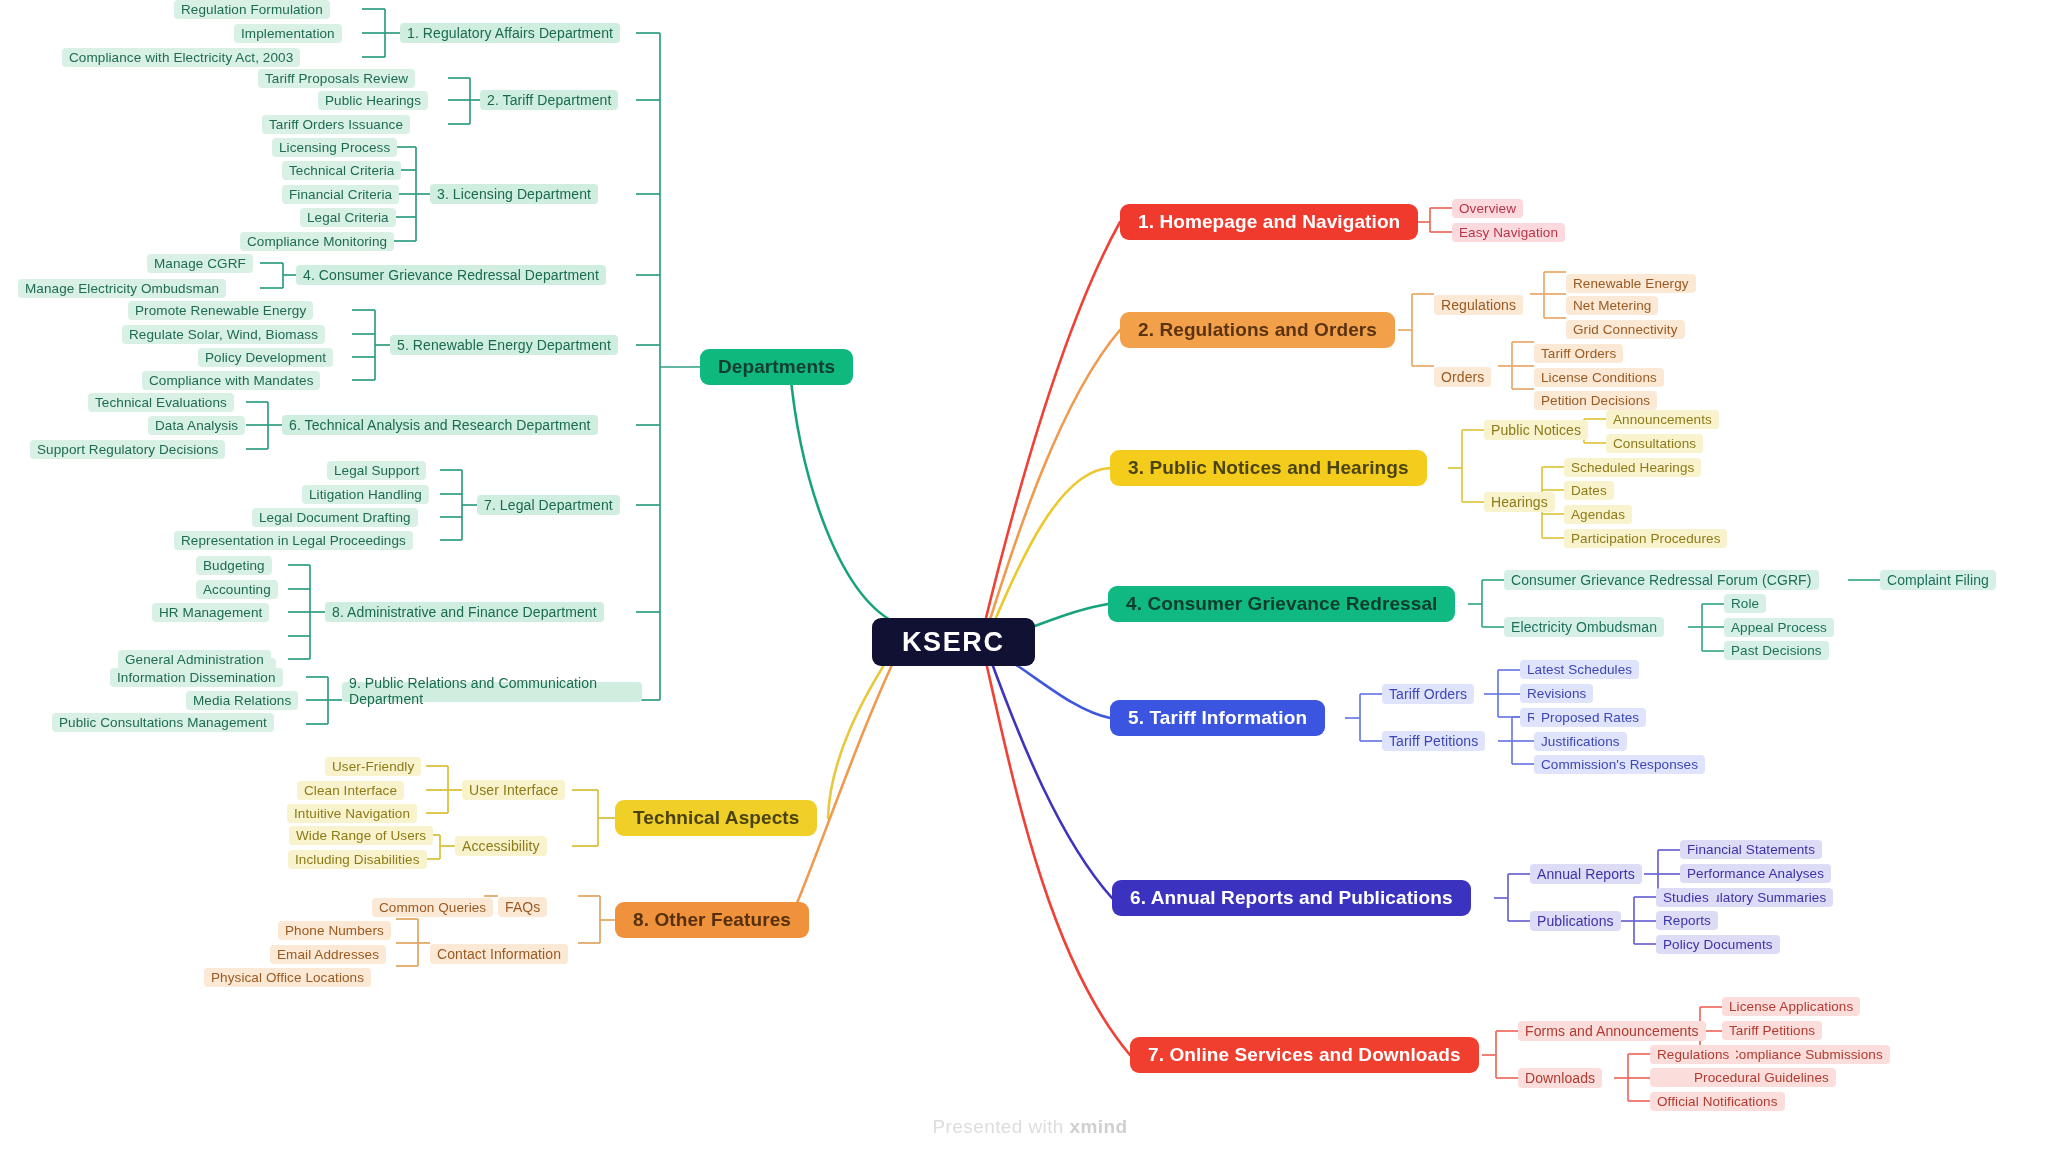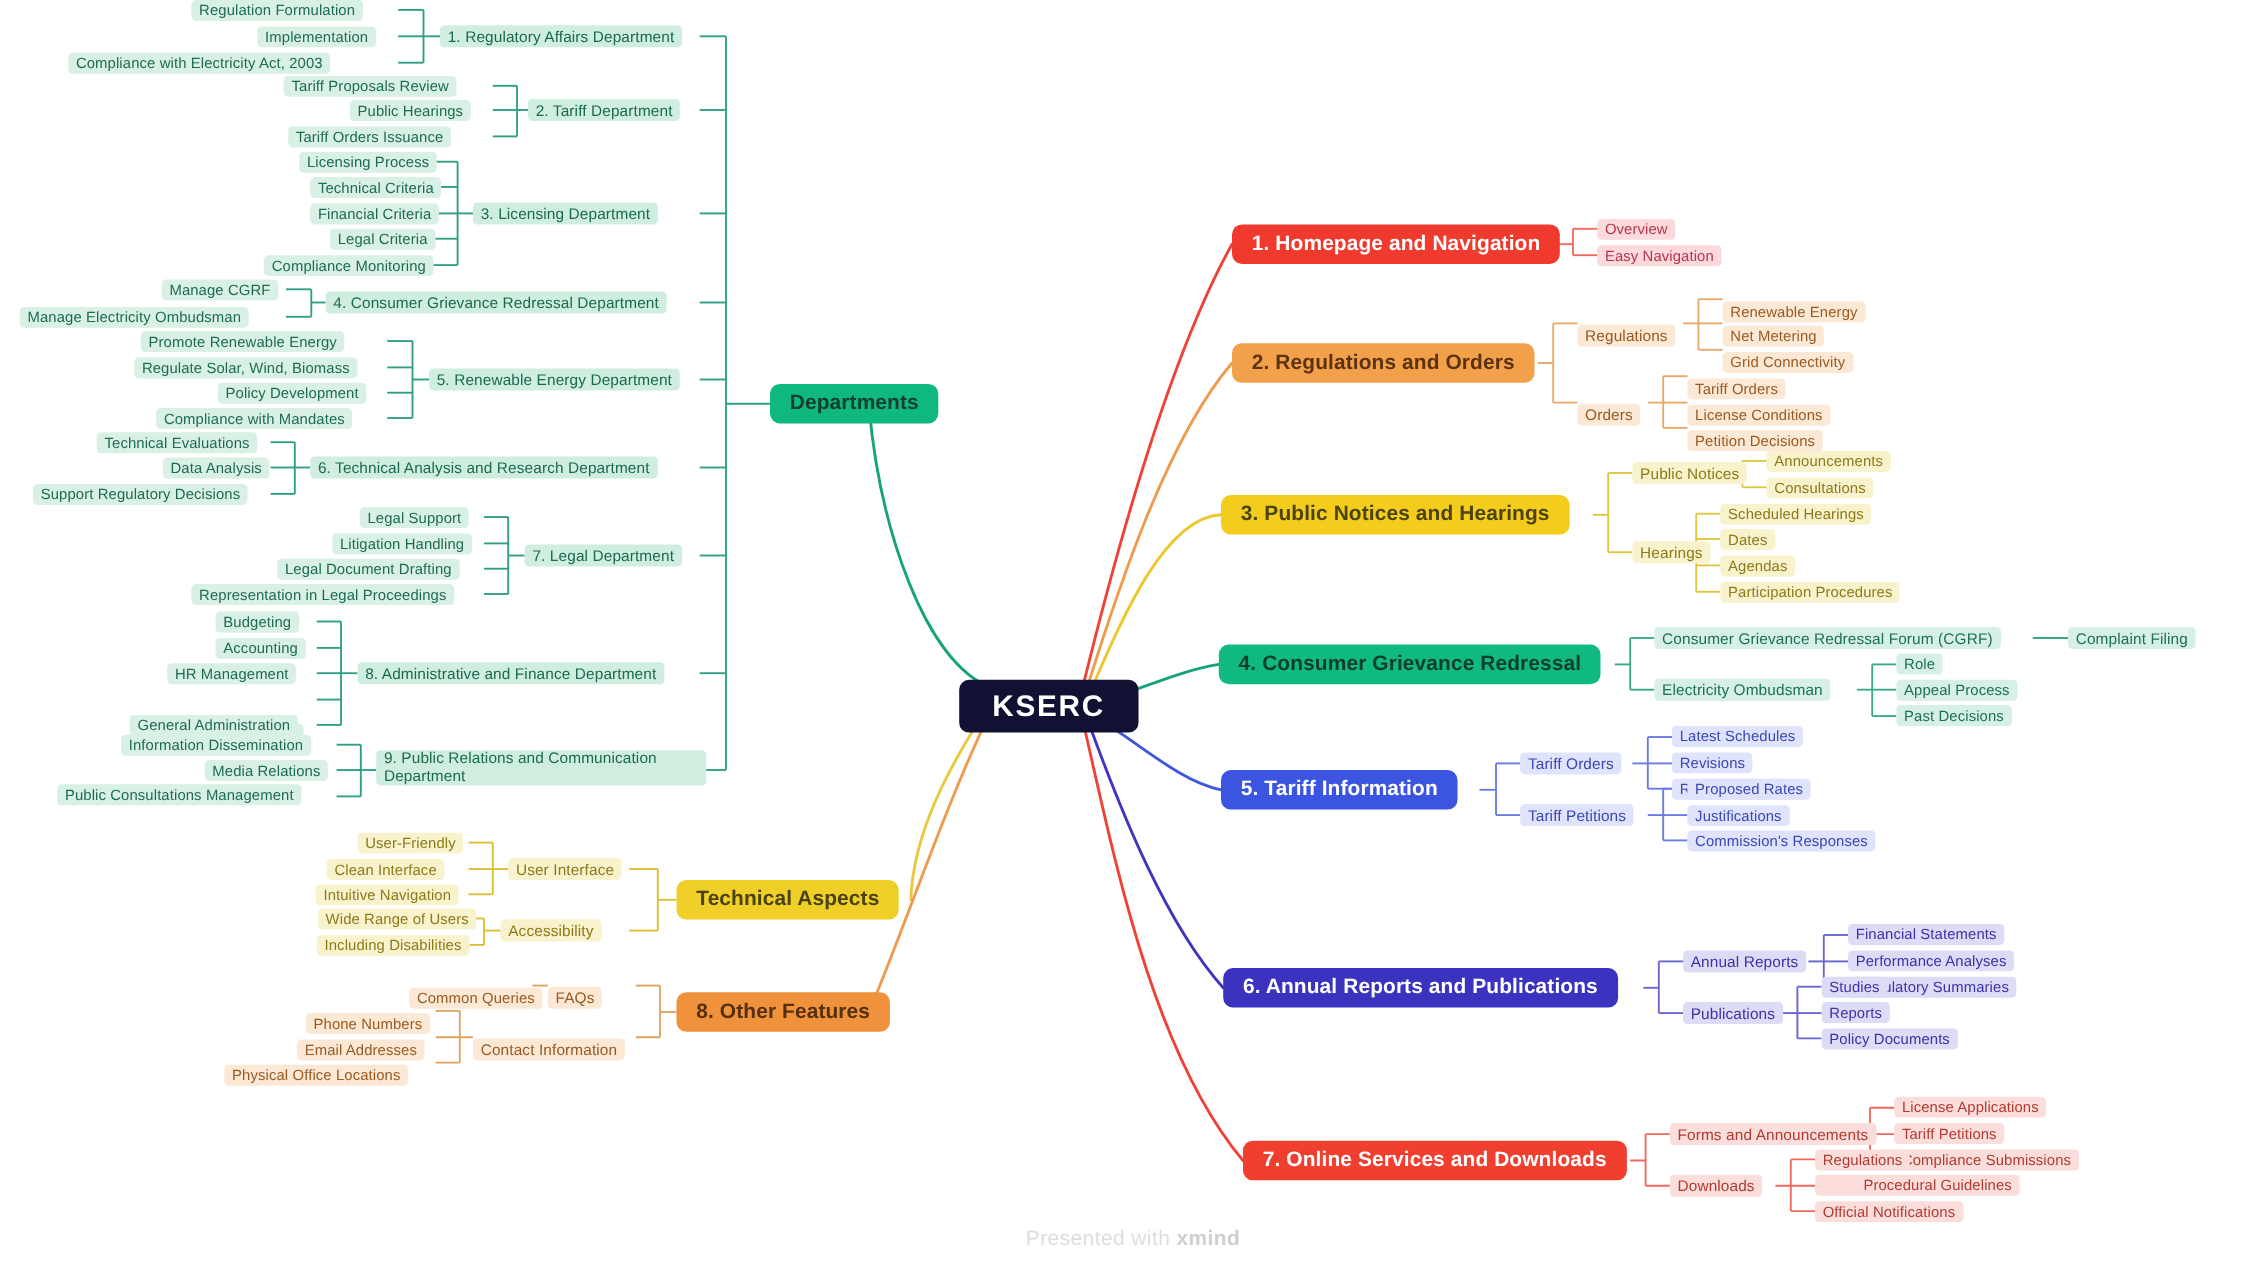--- a/index.html
+++ b/index.html
@@ -351,21 +351,21 @@
   <div class="node chip c-green" style="left:252px;top:508px;">Legal Document Drafting</div>
   <div class="node chip c-green" style="left:174px;top:531px;">Representation in Legal Proceedings</div>
 
   <div class="node chip big c-greenp dept-title" style="left:325px;top:602px;">8. Administrative and Finance Department</div>
   <div class="node chip c-green" style="left:196px;top:556px;">Budgeting</div>
   <div class="node chip c-green" style="left:196px;top:580px;">Accounting</div>
   <div class="node chip c-green" style="left:152px;top:603px;">HR Management</div>
   <div class="node chip c-green" style="left:184px;top:658px;">Procurement</div>
   <div class="node chip c-green" style="left:118px;top:650px;">General Administration</div>
 
-  <div class="node chip big c-greenp dept-title wrap" style="left:342px;top:682px;width:300px;height:32px;align-items:center;">9. Public Relations and Communication Department</div>
+  <div class="node chip big c-greenp dept-title wrap" style="left:342px;top:682px;width:300px;height:20px;align-items:center;">9. Public Relations and Communication Department</div>
   <div class="node chip c-green" style="left:110px;top:668px;">Information Dissemination</div>
   <div class="node chip c-green" style="left:186px;top:691px;">Media Relations</div>
   <div class="node chip c-green" style="left:52px;top:713px;">Public Consultations Management</div>
 
   <div class="node l1 yellow" style="left:615px;top:800px;">Technical Aspects</div>
   <div class="node chip big c-gold" style="left:462px;top:780px;">User Interface</div>
   <div class="node chip c-gold" style="left:325px;top:757px;">User-Friendly</div>
   <div class="node chip c-gold" style="left:297px;top:781px;">Clean Interface</div>
   <div class="node chip c-gold" style="left:287px;top:804px;">Intuitive Navigation</div>
   <div class="node chip big c-gold" style="left:455px;top:836px;">Accessibility</div>

